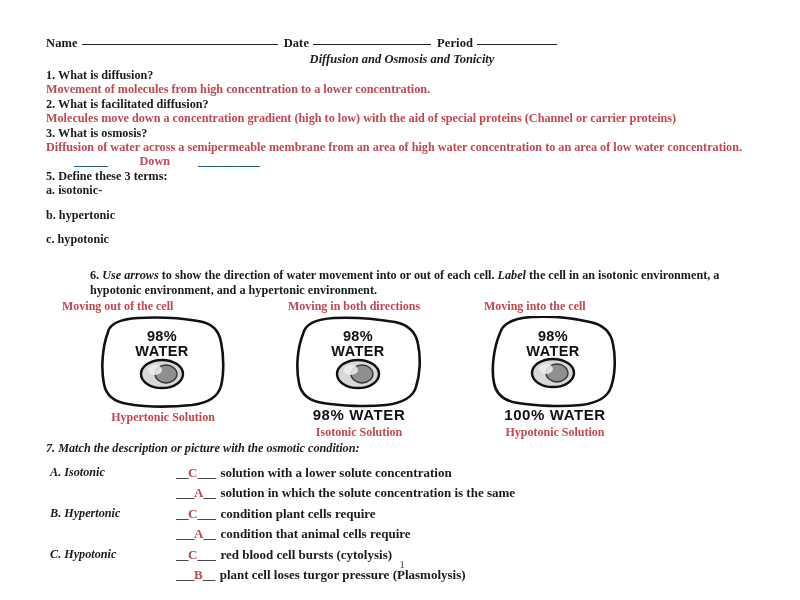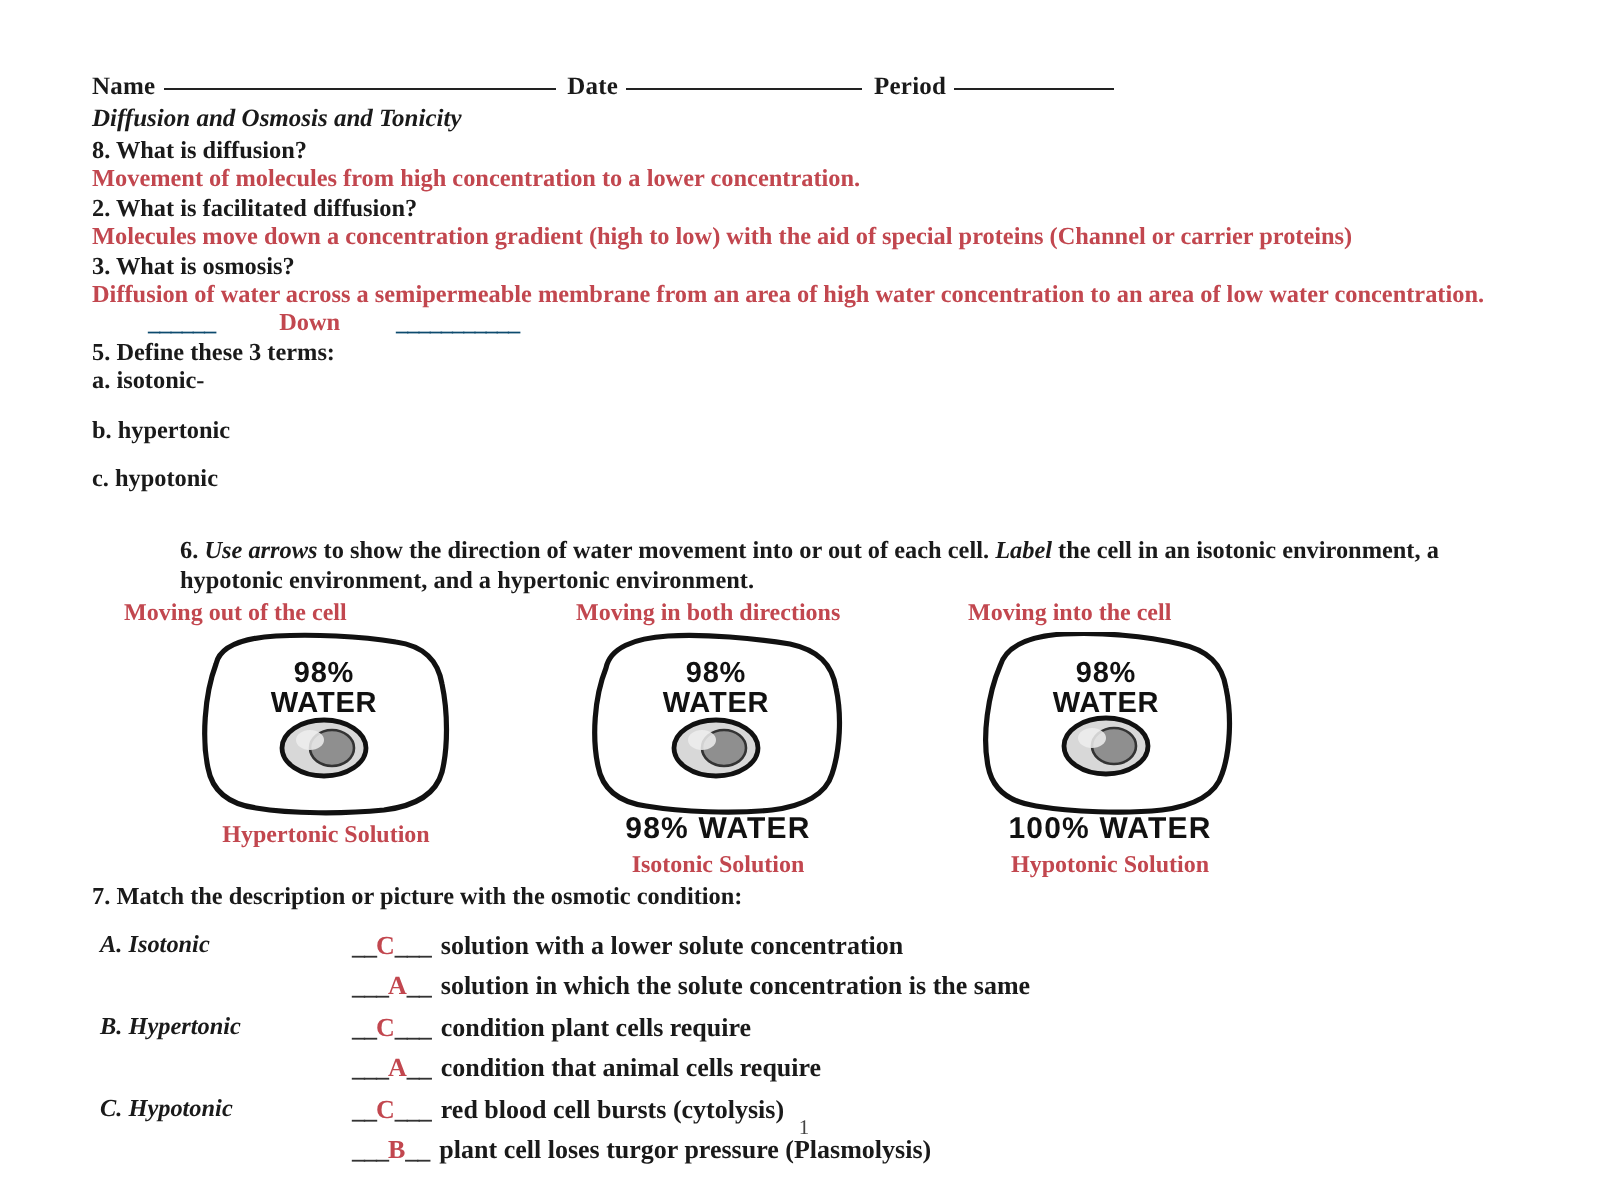--- a/index.html
+++ b/index.html
@@ -47,20 +47,21 @@
   .rule-name { width: 196px; }
   .rule-date { width: 118px; }
   .rule-period { width: 80px; }
 
   .doc-title {
     font-family: "Liberation Serif", serif;
     font-weight: bold;
     font-style: italic;
     font-size: 12.5px;
     margin-bottom: 1px;
+    text-align: center;
   }
 
   
   .q {
     font-family: "Liberation Serif", serif;
     font-weight: bold;
     font-size: 12.2px;
     line-height: 14.4px;
     color: #1a1a1a;
   }
@@ -150,20 +151,21 @@
     font-size: 12px;
     color: #c2474f;
     margin-top: 2px;
   }
 
   
   .q7 {
     margin-top: 5px;
     font-family: "Liberation Serif", serif;
     font-weight: bold;
+    font-style: italic;
     font-size: 12.2px;
   }
   .match {
     margin-top: 9px;
     position: relative;
   }
   .match-row {
     position: relative;
     height: 20.5px;
   }
@@ -206,21 +208,21 @@
 
 <div class="page">
   <div class="sheet">
 
     <div class="hdr-line">
       <span>Name</span><span class="rule rule-name"></span><span>Date</span><span class="rule rule-date"></span><span>Period</span><span class="rule rule-period"></span>
     </div>
 
     <div class="doc-title">Diffusion and Osmosis and Tonicity</div>
 
-    <div class="q">8. What is diffusion?</div>
+    <div class="q">1. What is diffusion?</div>
     <div class="a">Movement of molecules from high concentration to a lower concentration.</div>
 
     <div class="q">2. What is facilitated diffusion?</div>
     <div class="a wrap">Molecules move down a concentration gradient (high to low) with the aid of special proteins (Channel or  carrier proteins)</div>
 
     <div class="q">3. What is osmosis?</div>
     <div class="a wrap">Diffusion of water across a semipermeable membrane from an area of high water concentration to an area of low water concentration.</div>
 
     <div class="blank-answer"><span class="us">______</span><span class="ans">Down</span><span class="us">___________</span></div>
 

